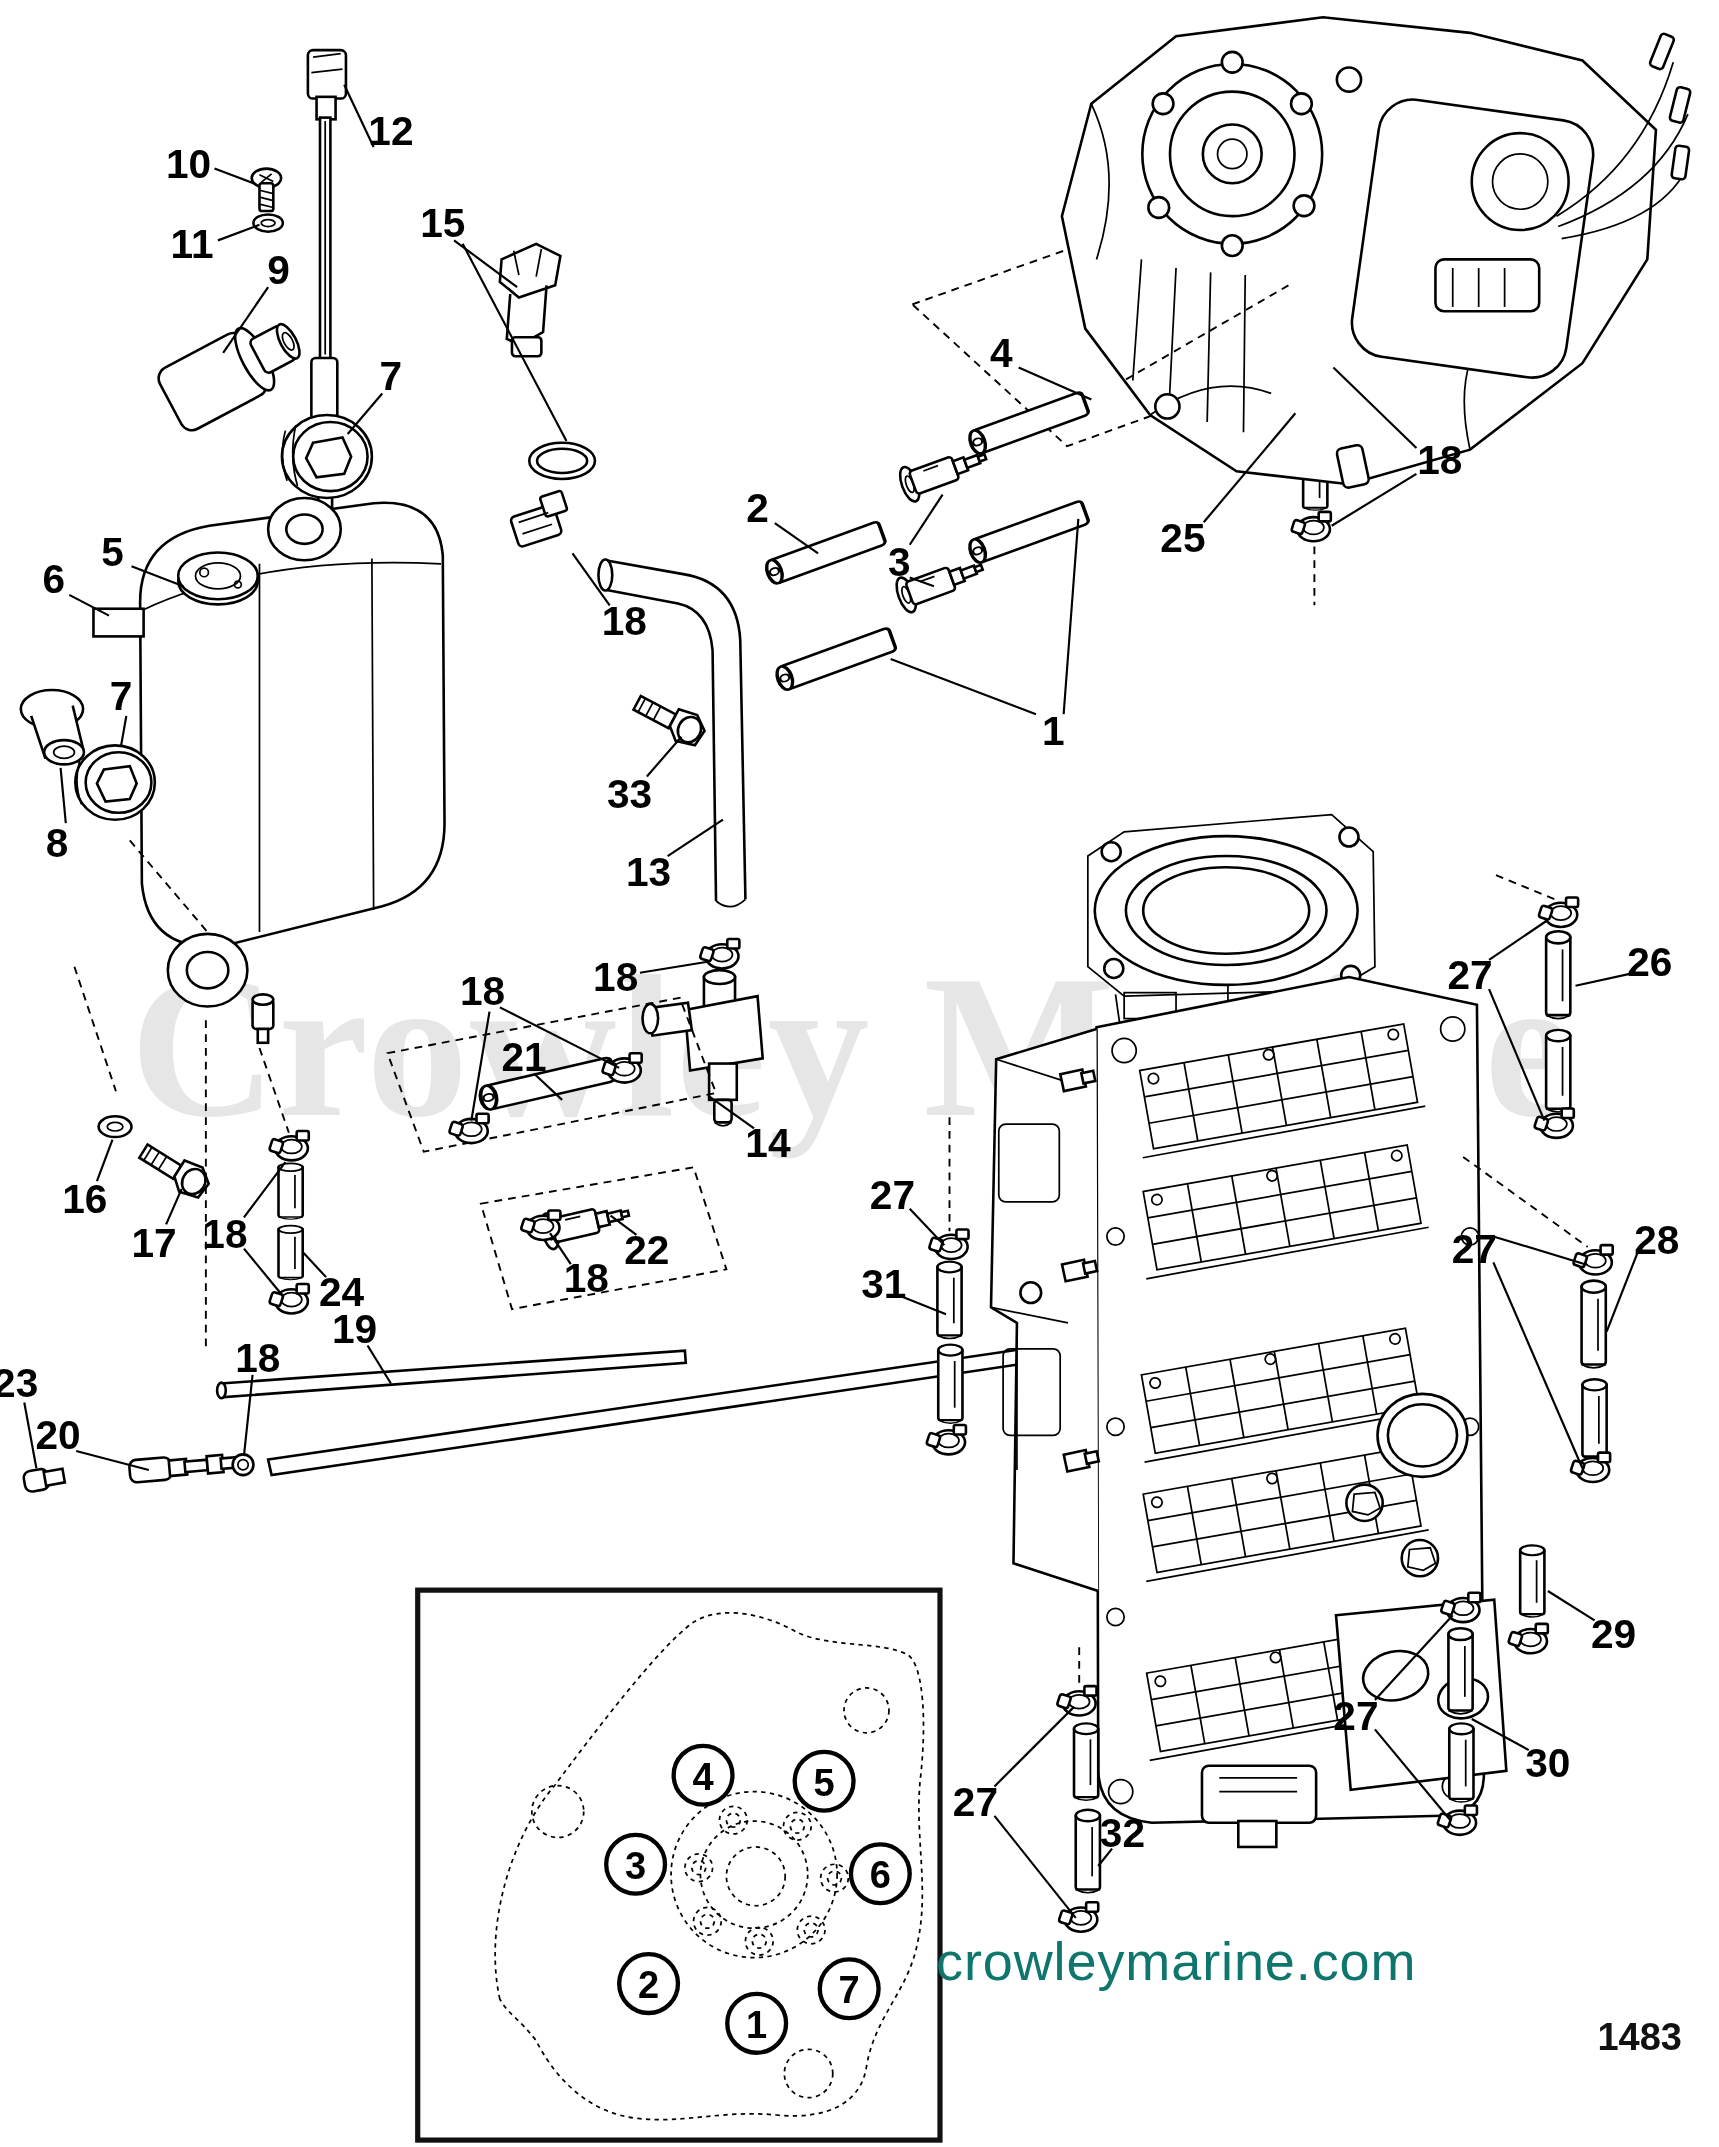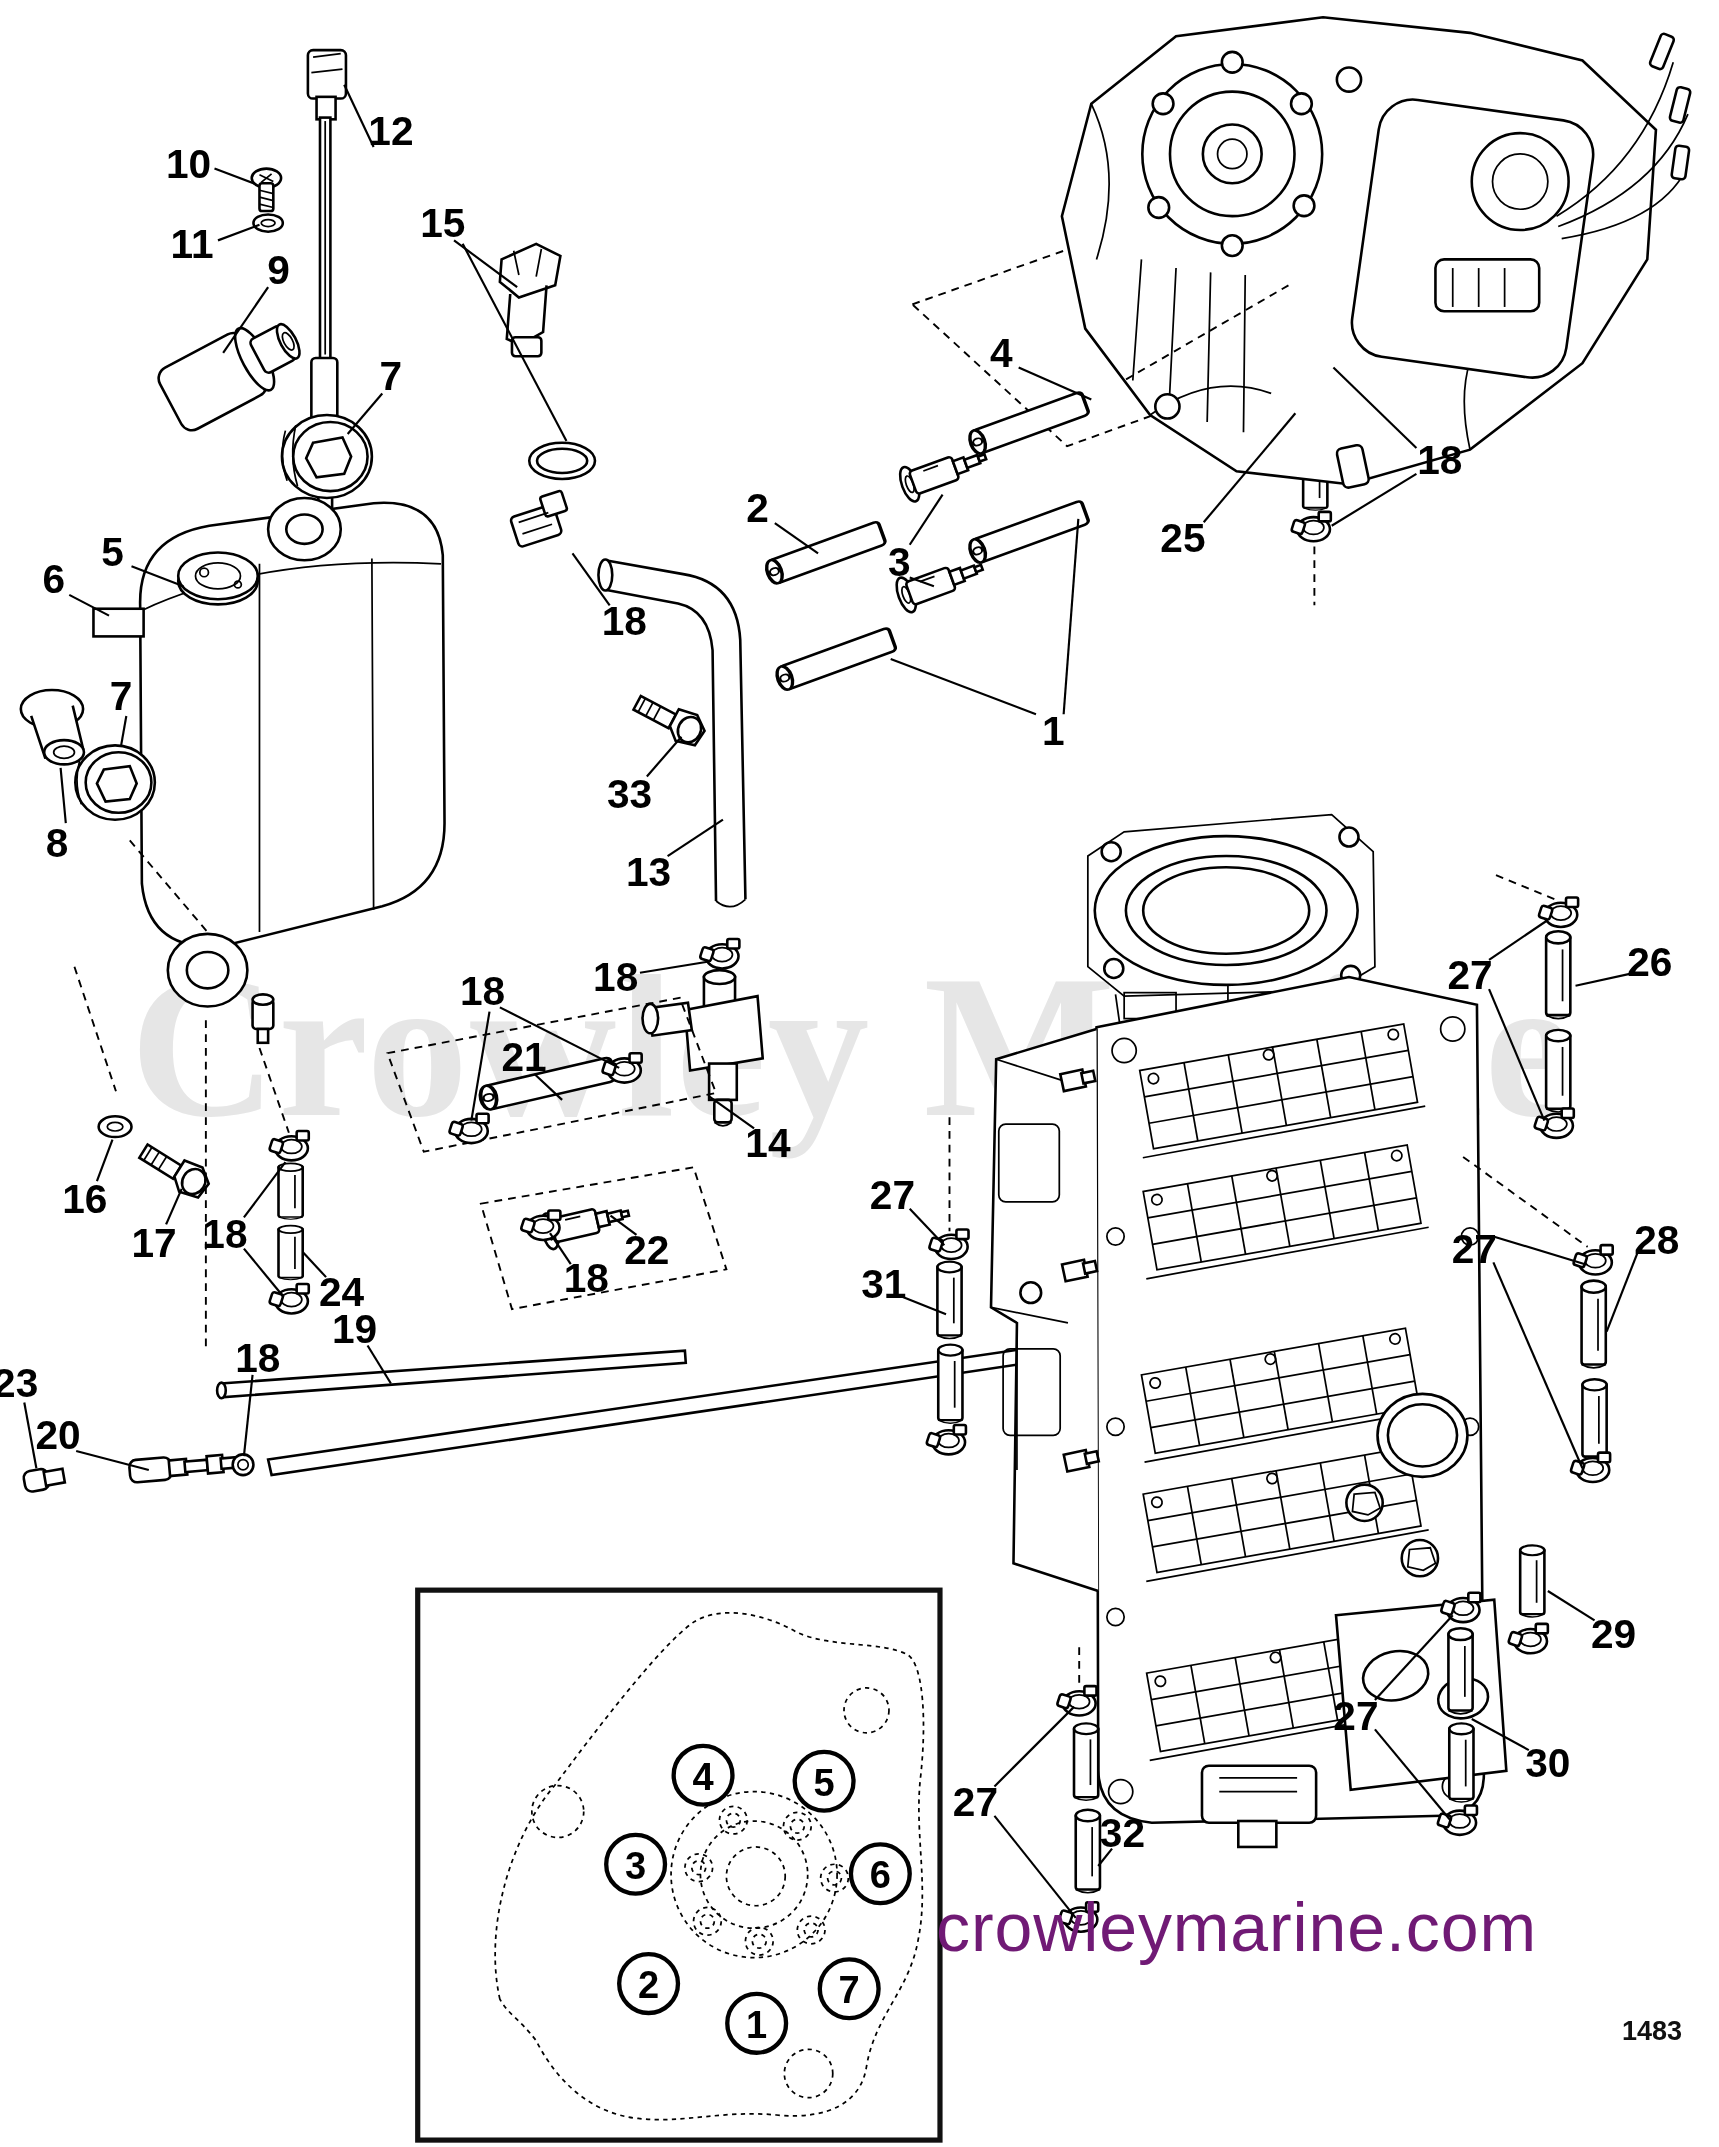--- a/index.html
+++ b/index.html
@@ -1,24 +1,24 @@
 <!DOCTYPE html>
 <html style="font-size:14px"><head>
 <meta charset="utf-8">
 <style>
   html,body{margin:0;padding:0;background:#fff;}
   #page{position:relative;width:1720px;height:2147px;background:#fff;overflow:hidden;
         font-family:"Liberation Sans",sans-serif;}
   #watermark{position:absolute;left:130px;top:930px;width:1556px;
              font-family:"Liberation Serif",serif;font-size:203px;font-weight:bold;
              color:#e6e6e6;white-space:nowrap;letter-spacing:1.7px;z-index:0;}
-  #site-url{position:absolute;left:936px;top:1888px;font-size:68px;color:#701a75;
+  #site-url{position:absolute;left:936px;top:1930px;font-size:54px;color:#0f766e;
             letter-spacing:0.9px;z-index:3;}
   #page-number{position:absolute;left:1461px;top:2016px;width:221px;text-align:right;
-               font-size:27px;font-weight:bold;color:#111;z-index:3;}
+               font-size:38px;font-weight:bold;color:#111;z-index:3;}
   svg{position:absolute;left:0;top:0;z-index:1;}
   .p{stroke:#000;stroke-width:3;fill:#fff;}
   .p2{stroke:#000;stroke-width:2;fill:none;}
   .d{stroke:#000;stroke-width:2.2;fill:none;stroke-dasharray:9 7;}
   .dd{stroke:#000;stroke-width:2;fill:none;stroke-dasharray:5 5;}
   .grid{stroke:#000;stroke-width:2;fill:#fff;}
 </style>
 </head>
 <body>
 

